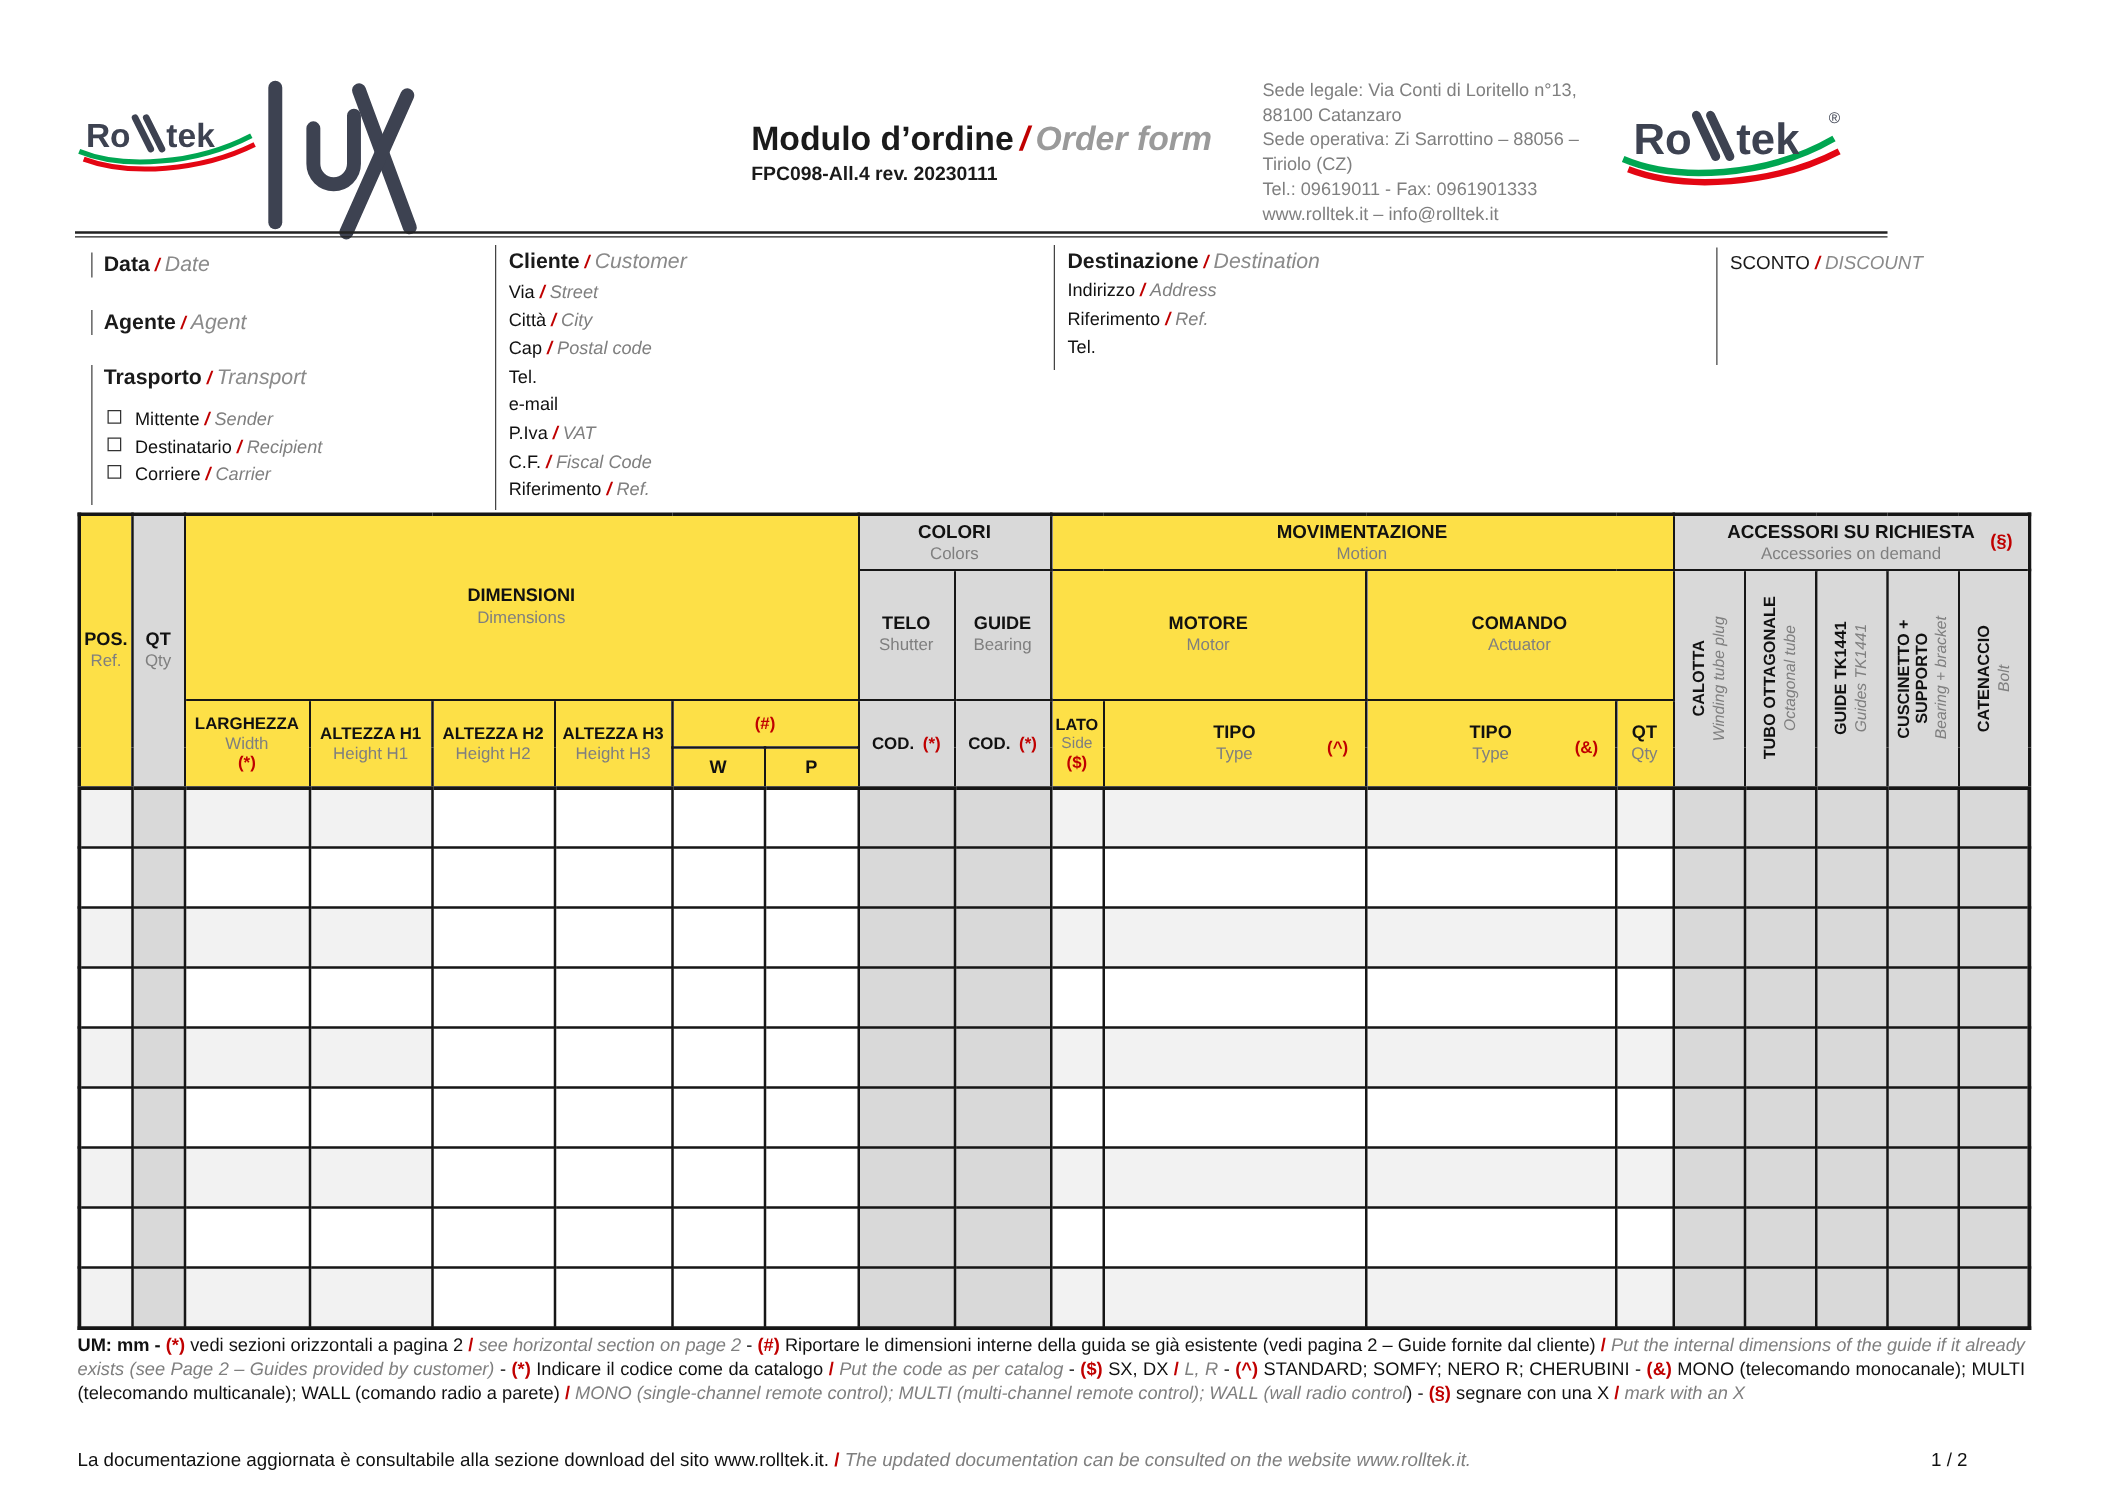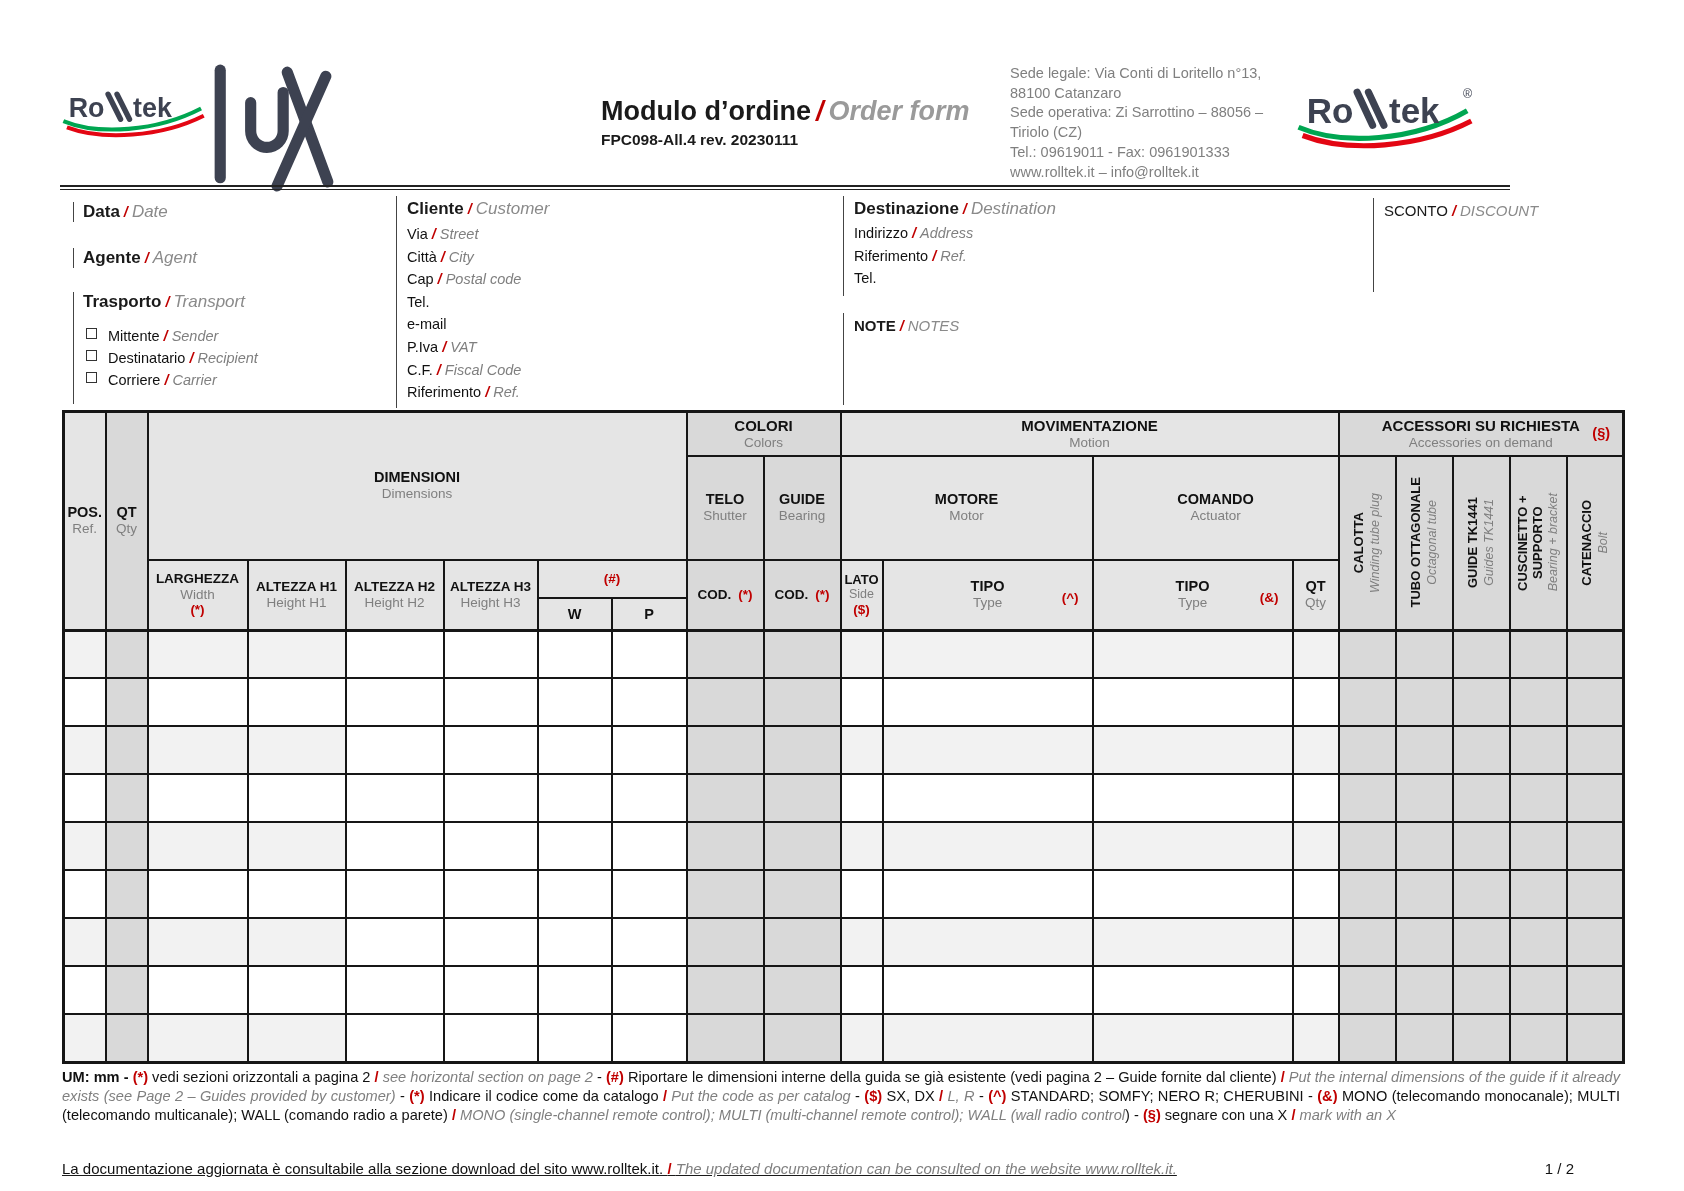--- a/index.html
+++ b/index.html
@@ -47,21 +47,21 @@
   .dest-top{border-left:1.4px solid #444;padding:3px 0 0 10px;min-height:100px;}
   .note-block{position:absolute;left:0;top:117px;border-left:1.4px solid #444;padding:4px 0 0 10px;height:92px;width:300px;}
   .note-block .sec-it,.note-block .sec-en{font-size:15px;}
   .col-sconto{position:absolute;left:1302px;top:2px;border-left:1.4px solid #444;padding:4px 0 0 10px;height:94px;width:148px;}
   .col-sconto .sec-it,.col-sconto .sec-en{font-size:15px;font-weight:normal;text-align:right;}
 
   
   table.order{position:absolute;left:62px;top:410px;width:1560px;border-collapse:collapse;
               table-layout:fixed;border:3px solid var(--line);}
   th,td{border:2px solid var(--line);}
-  th{font-weight:normal;vertical-align:middle;text-align:center;padding:2px 1px;background:#e5e5e5;position:relative;}
+  th{font-weight:normal;vertical-align:middle;text-align:center;padding:2px 1px;background:#fde047;position:relative;}
   .hr1 th{height:44px;}
   .hr2 th{height:104px;}
   .hr3 th{height:30px;}
   .hr4 th{height:32px;}
   .gray{background:var(--cellgray);}
   .h-it{font-weight:bold;font-size:14.5px;color:#111;line-height:1.18;}
   .h-en{font-size:13.5px;color:var(--gray);line-height:1.18;}
   .h-sym{color:var(--red);font-weight:bold;font-size:13.5px;line-height:1.18;}
   .band .h-it{font-size:15px;}
   .cod-cell{display:flex;justify-content:space-between;align-items:center;padding:0 9px;}
@@ -74,21 +74,21 @@
   tbody tr:first-child td{border-top:3px solid var(--line);}
   td.cg{background:var(--cellgray);}
   td.clt{background:var(--rowlt);}
 
   
   .footnotes{position:absolute;left:62px;top:1068px;width:1558px;font-size:14.6px;line-height:1.3;text-align:justify;}
   .seg-n{color:#111;}
   .seg-b{color:#111;font-weight:bold;}
   .seg-r{color:var(--red);font-weight:bold;}
   .seg-g{color:var(--gray);font-style:italic;}
-  .footer-line{position:absolute;left:62px;top:1160px;width:1558px;font-size:15px;text-decoration:underline;}
+  .footer-line{position:absolute;left:62px;top:1160px;width:1558px;font-size:15px;}
   .page-num{position:absolute;right:110px;top:1160px;font-size:15px;color:#111;}
 </style>
 </head>
 <body>
 
 <div class="page">
 
   <div class="logo-left">
     <svg width="152" height="58" viewBox="0 0 170 62">
       <path d="M6 40 C 45 56, 110 52, 160 26" stroke="#00a651" stroke-width="4.5" fill="none"></path>
@@ -179,23 +179,20 @@
     </div>
 
     <div class="col-dest">
       <div class="dest-top">
         <div class="sec-row" style="margin-bottom:6px;"><span class="sec-it">Destinazione</span><span class="sl">/</span><span class="sec-en">Destination</span></div>
         <div id="dest-fields">
             <div class="field"><span class="f-it">Indirizzo</span><span class="sl">/</span><span class="f-en">Address</span></div>
             <div class="field"><span class="f-it">Riferimento</span><span class="sl">/</span><span class="f-en">Ref.</span></div>
             <div class="field"><span class="f-it">Tel.</span></div>
           </div>
-      </div>
-      <div class="note-block">
-        <span class="sec-it">NOTE</span><span class="sl">/</span><span class="sec-en">NOTES</span>
       </div>
     </div>
 
     <div class="col-sconto">
       <span class="sec-it">SCONTO</span><span class="sl">/</span><span class="sec-en">DISCOUNT</span>
     </div>
   </div>
 
   <table class="order">
     <colgroup>

